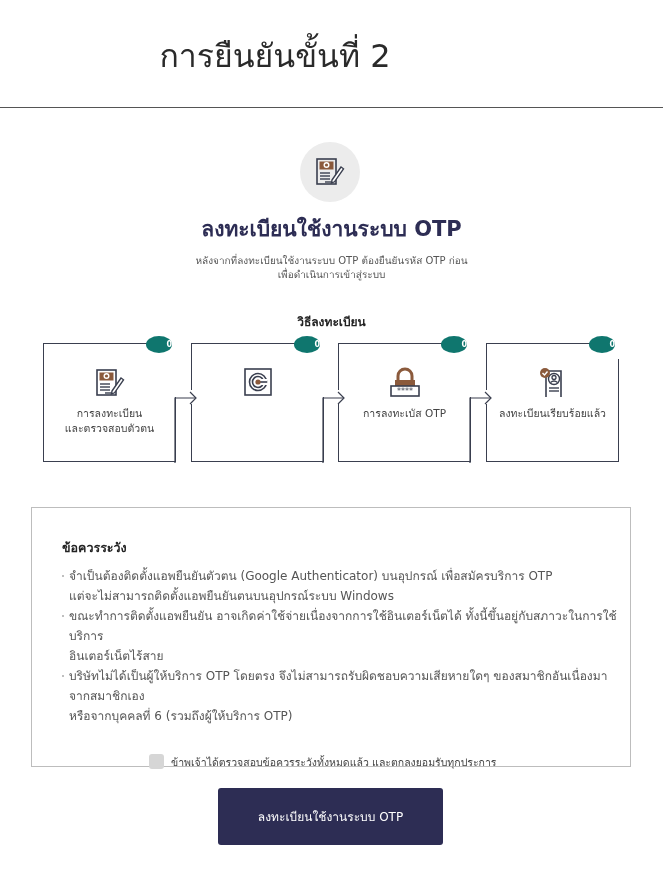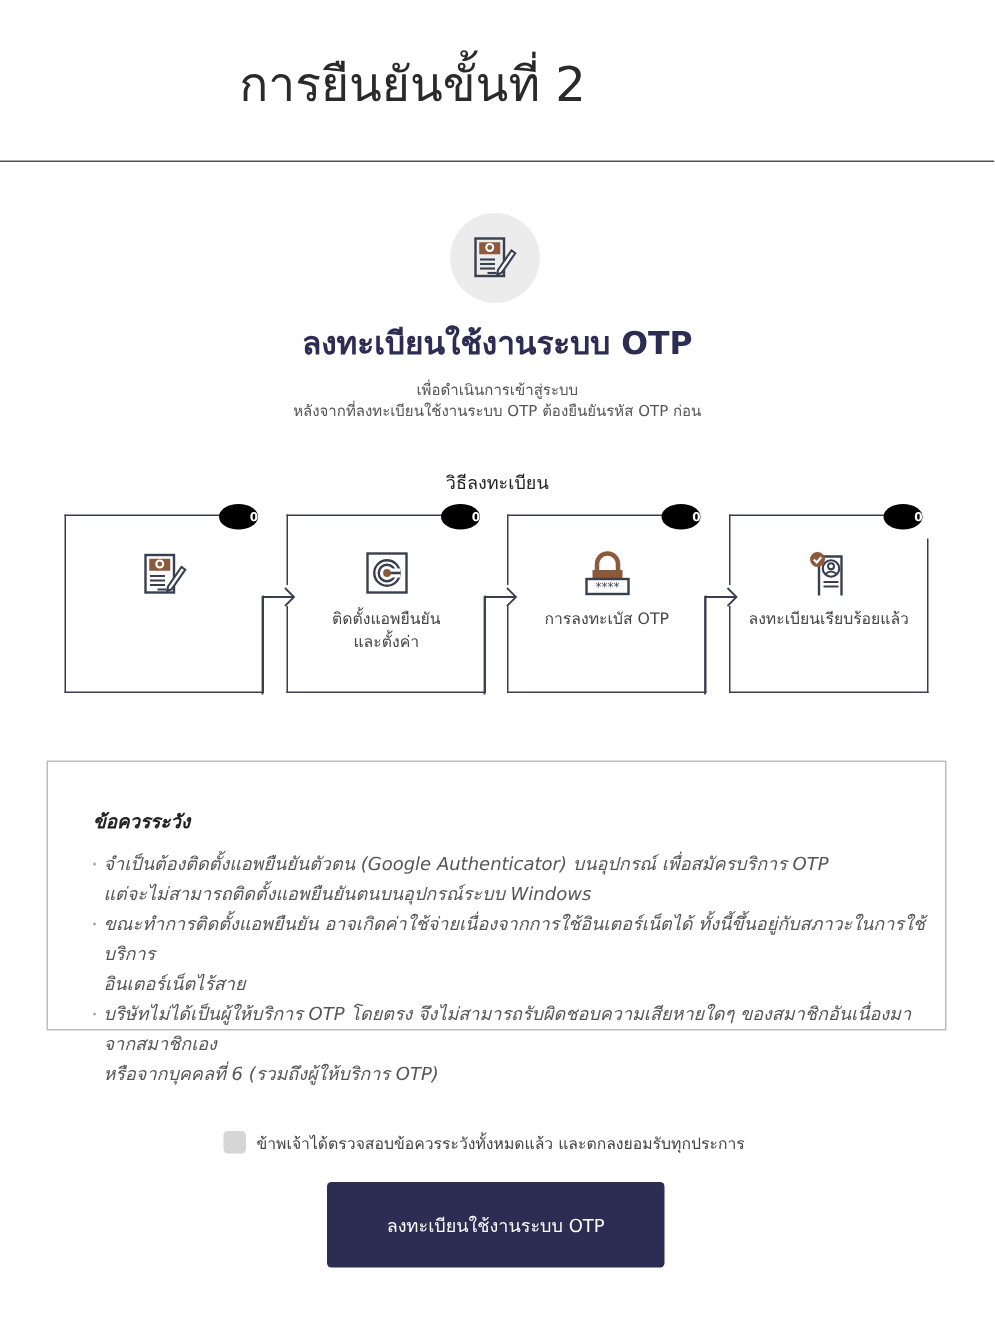--- a/index.html
+++ b/index.html
@@ -20,48 +20,47 @@
     position: absolute; left: 0; top: 212px; width: 663px; text-align: center;
     font-size: 21px; color: #2d2d54;
   }
   .hero-desc {
     position: absolute; left: 0; top: 254px; width: 663px; text-align: center;
     font-size: 10px; color: #555; line-height: 14px;
   }
 
   .steps-title {
     position: absolute; left: 0; top: 312px; width: 663px; text-align: center;
-    font-size: 12px; font-weight: normal; color: #222;
+    font-size: 12px; font-weight: bold; color: #222;
   }
 
   .step {
     position: absolute; top: 343px; width: 133px; height: 119px;
   }
   .step .b-top-left { position: absolute; left: 0; top: 0; height: 1px; width: 112px; background: #3a3f4f; }
   .step .b-left-top { position: absolute; left: 0; top: 0; width: 1px; background: #3a3f4f; }
   .step .b-left-bot { position: absolute; left: 0; bottom: 0; width: 1px; background: #3a3f4f; }
   .step .b-bottom { position: absolute; left: 0; bottom: 0; height: 1px; width: 100%; background: #3a3f4f; }
   .step .b-right { position: absolute; right: 0; bottom: 0; width: 1px; background: #3a3f4f; }
   .step .badge {
     position: absolute; right: 4px; top: -7px; width: 17px; height: 17px; border-radius: 50%;
-    background: #000000; color: #fff; font-size: 8px; font-weight: bold;
+    background: #0f766e; color: #fff; font-size: 8px; font-weight: bold;
     display: flex; align-items: center; justify-content: center; padding-left: 26px;
   }
   .step .icon { position: absolute; left: 50%; top: 24px; transform: translateX(-50%); width: 34px; height: 32px; }
   .step .label {
     position: absolute; left: 0; top: 63px; width: 100%; text-align: center;
     font-size: 10.5px; color: #444; line-height: 15px;
   }
 
   .arrow { position: absolute; }
 
   .notice {
-    position: absolute; left: 31px; top: 507px; width: 600px; height: 180px;
+    position: absolute; left: 31px; top: 507px; width: 600px; height: 260px;
     border: 1px solid #bdbdbd;
-    font-style: italic;
   }
   .notice-title {
     position: absolute; left: 30px; top: 30px; font-size: 12.5px; font-weight: bold; color: #222;
   }
   .notice-list { position: absolute; left: 30px; top: 58px; width: 560px; list-style: none; }
   .notice-list li {
     position: relative; padding-left: 7px; font-size: 12px; line-height: 20px; color: #555;
   }
   .notice-list li::before {
     content: ""; position: absolute; left: 0; top: 9px; width: 2px; height: 2px; background: #aaa; border-radius: 50%;
@@ -94,22 +93,22 @@
     <circle cx="12.5" cy="9" r="1.6" fill="#8b5a3c"></circle>
     <line x1="6" y1="17" x2="16" y2="17" stroke="#3a3f4f" stroke-width="1.4"></line>
     <line x1="6" y1="20" x2="16" y2="20" stroke="#3a3f4f" stroke-width="1.4"></line>
     <line x1="6" y1="23" x2="16" y2="23" stroke="#3a3f4f" stroke-width="1.4"></line>
     <line x1="11" y1="26" x2="17" y2="26" stroke="#3a3f4f" stroke-width="1.4"></line>
     <path d="M18 24 L27 11 L29.5 12.8 L20.5 25.8 L17.5 27 Z" fill="#fff" stroke="#3a3f4f" stroke-width="1.4"></path>
   </svg>
 </div>
 <h2 class="hero-title">ลงทะเบียนใช้งานระบบ OTP</h2>
 <div class="hero-desc">
+  <div>หลังจากที่ลงทะเบียนใช้งานระบบ OTP ต้องยืนยันรหัส OTP ก่อน</div>
   <div>เพื่อดำเนินการเข้าสู่ระบบ</div>
-  <div>หลังจากที่ลงทะเบียนใช้งานระบบ OTP ต้องยืนยันรหัส OTP ก่อน</div>
 </div>
 
 <div class="steps-title">วิธีลงทะเบียน</div>
 
 <div class="step" style="left:43px;">
   <div class="b-top-left"></div>
   <div class="b-left-top" style="height:119px;"></div>
   <div class="b-bottom"></div>
   <div class="b-right" style="height:65px;"></div>
   <div class="badge">01</div>
@@ -119,42 +118,42 @@
       <rect x="6.5" y="5.5" width="14" height="8" fill="#8b5a3c"></rect>
       <circle cx="13.5" cy="9" r="3" fill="#fff"></circle>
       <circle cx="13.5" cy="9" r="1.6" fill="#8b5a3c"></circle>
       <line x1="7" y1="17" x2="17" y2="17" stroke="#3a3f4f" stroke-width="1.4"></line>
       <line x1="7" y1="20" x2="17" y2="20" stroke="#3a3f4f" stroke-width="1.4"></line>
       <line x1="7" y1="23" x2="17" y2="23" stroke="#3a3f4f" stroke-width="1.4"></line>
       <line x1="12" y1="26" x2="18" y2="26" stroke="#3a3f4f" stroke-width="1.4"></line>
       <path d="M19 24 L28 11 L30.5 12.8 L21.5 25.8 L18.5 27 Z" fill="#fff" stroke="#3a3f4f" stroke-width="1.4"></path>
     </svg>
   </div>
+  <div class="label">
+    <div>การลงทะเบียน</div>
+    <div>และตรวจสอบตัวตน</div>
+  </div>
 </div>
 
 <div class="step" style="left:191px;">
   <div class="b-top-left"></div>
   <div class="b-left-top" style="height:47px;"></div>
   <div class="b-left-bot" style="height:58px;"></div>
   <div class="b-bottom"></div>
   <div class="b-right" style="height:65px;"></div>
   <div class="badge">02</div>
   <div class="icon">
     <svg width="34" height="32" viewBox="0 0 34 32">
       <rect x="4" y="2" width="26" height="26" fill="none" stroke="#3a3f4f" stroke-width="1.6"></rect>
       <circle cx="17" cy="15" r="8.5" fill="none" stroke="#3a3f4f" stroke-width="1.6"></circle>
       <circle cx="17" cy="15" r="5.5" fill="none" stroke="#3a3f4f" stroke-width="1.6"></circle>
       <rect x="17" y="12" width="9" height="6" fill="#fff"></rect>
       <line x1="17" y1="15" x2="26" y2="15" stroke="#3a3f4f" stroke-width="1.6"></line>
       <circle cx="17" cy="15" r="2.6" fill="#8b5a3c"></circle>
     </svg>
-  </div>
-  <div class="label">
-    <div>ติดตั้งแอพยืนยัน</div>
-    <div>และตั้งค่า</div>
   </div>
 </div>
 
 <div class="step" style="left:338px;">
   <div class="b-top-left"></div>
   <div class="b-left-top" style="height:47px;"></div>
   <div class="b-left-bot" style="height:58px;"></div>
   <div class="b-bottom"></div>
   <div class="b-right" style="height:65px;"></div>
   <div class="badge">03</div>

